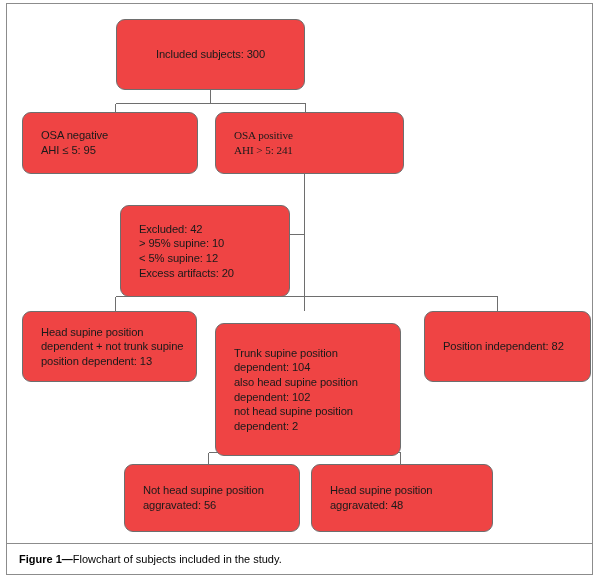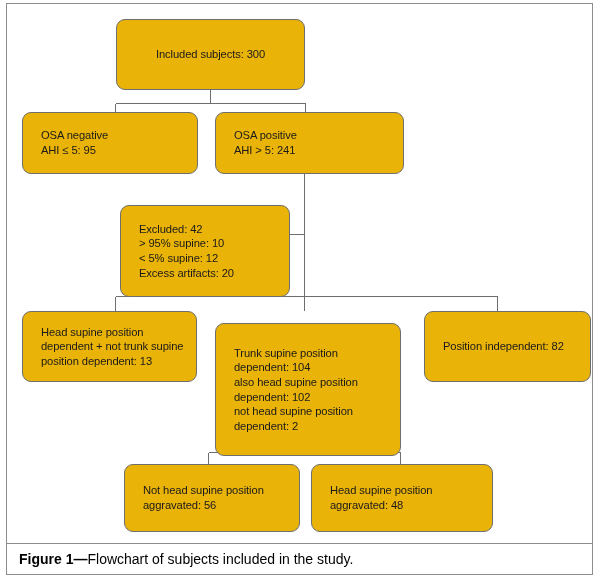--- a/index.html
+++ b/index.html
@@ -30,21 +30,21 @@
     left: 0;
     top: 0;
     width: 600px;
     height: 581px;
   }
   .node-box {
     position: absolute;
     box-sizing: border-box;
     border: 1px solid #6e6e6e;
     border-radius: 9px;
-    background: #eab308;
+    background: #ef4444;
     display: flex;
     align-items: center;
     padding-left: 18px;
     padding-right: 10px;
   }
   .node-text {
     font-size: 11.2px;
     line-height: 14.6px;
     color: #1a1a1a;
     white-space: pre-line;
@@ -56,21 +56,21 @@
     top: 543px;
     width: 585px;
     height: 1px;
     background: #8c8c8c;
   }
   #figure-caption {
     position: absolute;
     left: 19px;
     top: 552px;
     width: 550px;
-    font-size: 14px;
+    font-size: 11px;
     line-height: 15px;
     color: #000000;
   }
   #figure-caption .cap-label {
     font-weight: bold;
   }
 </style>
 </head>
 <body>
 
@@ -104,21 +104,21 @@
 
   <div class="node-box" style="left:116px; top:19px; width:189px; height:71px; justify-content:center; padding-left:10px;">
     <span class="node-text">Included subjects: 300</span>
   </div>
 
   <div class="node-box" style="left:22px; top:112px; width:176px; height:62px;">
     <span class="node-text">OSA negative
 AHI ≤ 5: 95</span>
   </div>
 
-  <div class="node-box" style="left:215px; top:112px; width:189px; height:62px;">
+  <div class="node-box" style="left:215px; top:112px; width:189px; height:62px;font-family:Liberation Serif, serif;">
     <span class="node-text">OSA positive
 AHI &gt; 5: 241</span>
   </div>
 
   <div class="node-box" style="left:120px; top:189px; width:170px; height:92px;margin-top:16px;">
     <span class="node-text">Excluded: 42
 &gt; 95% supine: 10
 &lt; 5% supine: 12
 Excess artifacts: 20</span>
   </div>

